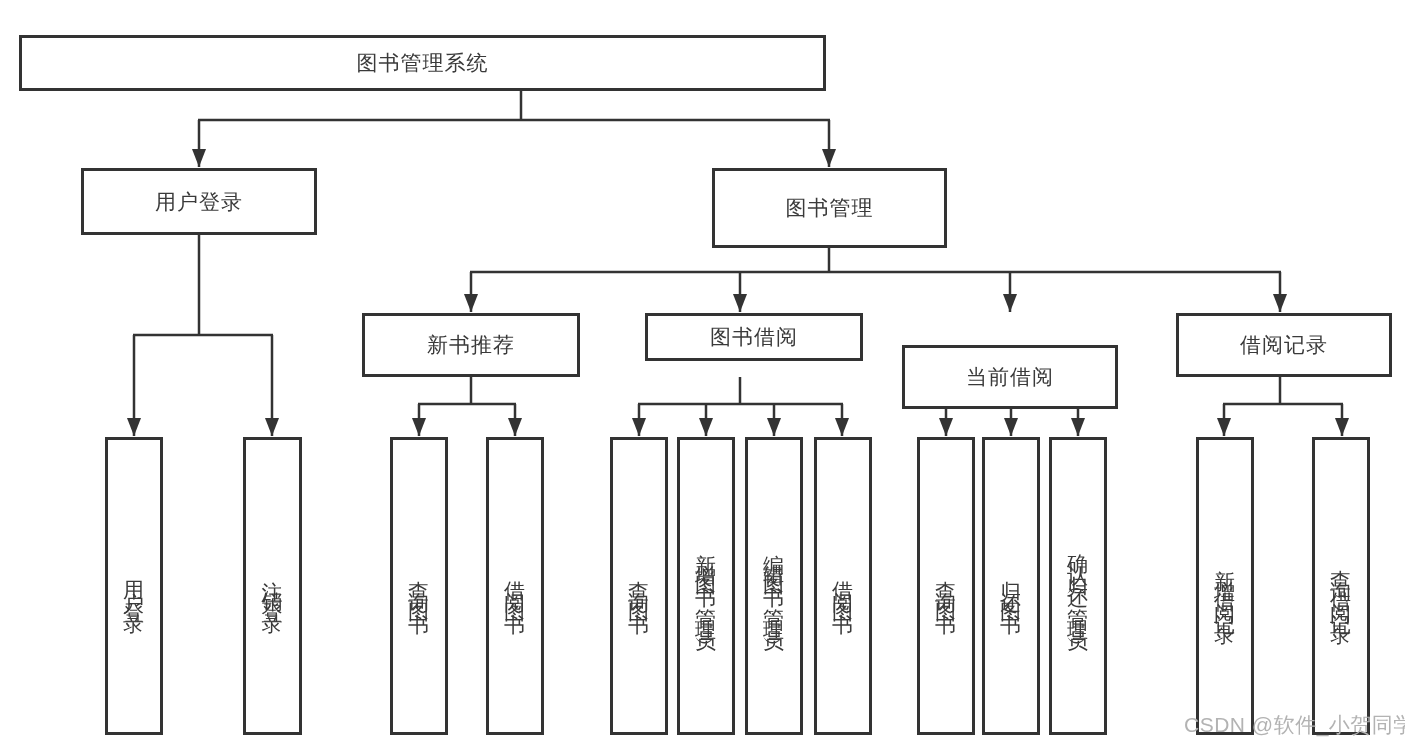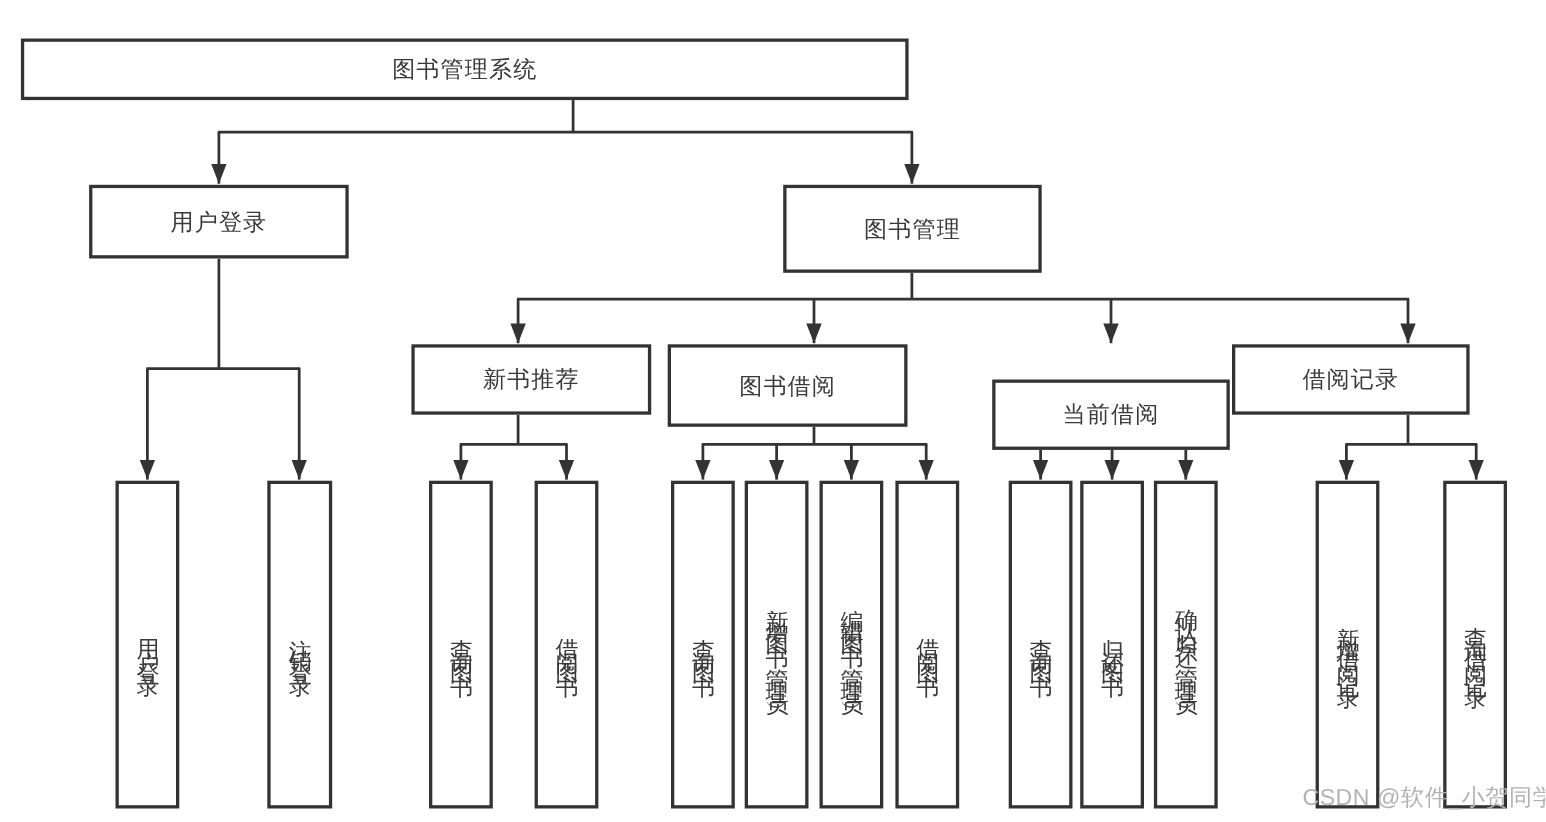--- a/index.html
+++ b/index.html
@@ -119,30 +119,30 @@
     <span>图书管理系统</span>
   </div>
 
   <div class="node" style="left:81px; top:168px; width:236px; height:67px;">
     <span>用户登录</span>
   </div>
   <div class="node" style="left:712px; top:168px; width:235px; height:80px;">
     <span>图书管理</span>
   </div>
 
-  <div class="node" style="left:374px; top:313px; width:218px; height:64px;">
+  <div class="node" style="left:362px; top:313px; width:218px; height:64px;">
     <span>新书推荐</span>
   </div>
-  <div class="node" style="left:607px; top:313px; width:218px; height:75px;">
+  <div class="node" style="left:645px; top:313px; width:218px; height:48px;">
     <span>图书借阅</span>
   </div>
   <div class="node" style="left:902px; top:313px; width:216px; height:64px;margin-top:32px;">
     <span>当前借阅</span>
   </div>
-  <div class="node" style="left:1120px; top:313px; width:216px; height:64px;">
+  <div class="node" style="left:1176px; top:313px; width:216px; height:64px;">
     <span>借阅记录</span>
   </div>
 
   <div class="leaf" style="left:105px; top:437px; width:58px; height:298px;">
     <span class="vtext">用户登录</span>
   </div>
   <div class="leaf" style="left:243px; top:437px; width:59px; height:298px;">
     <span class="vtext">注销登录</span>
   </div>
 

